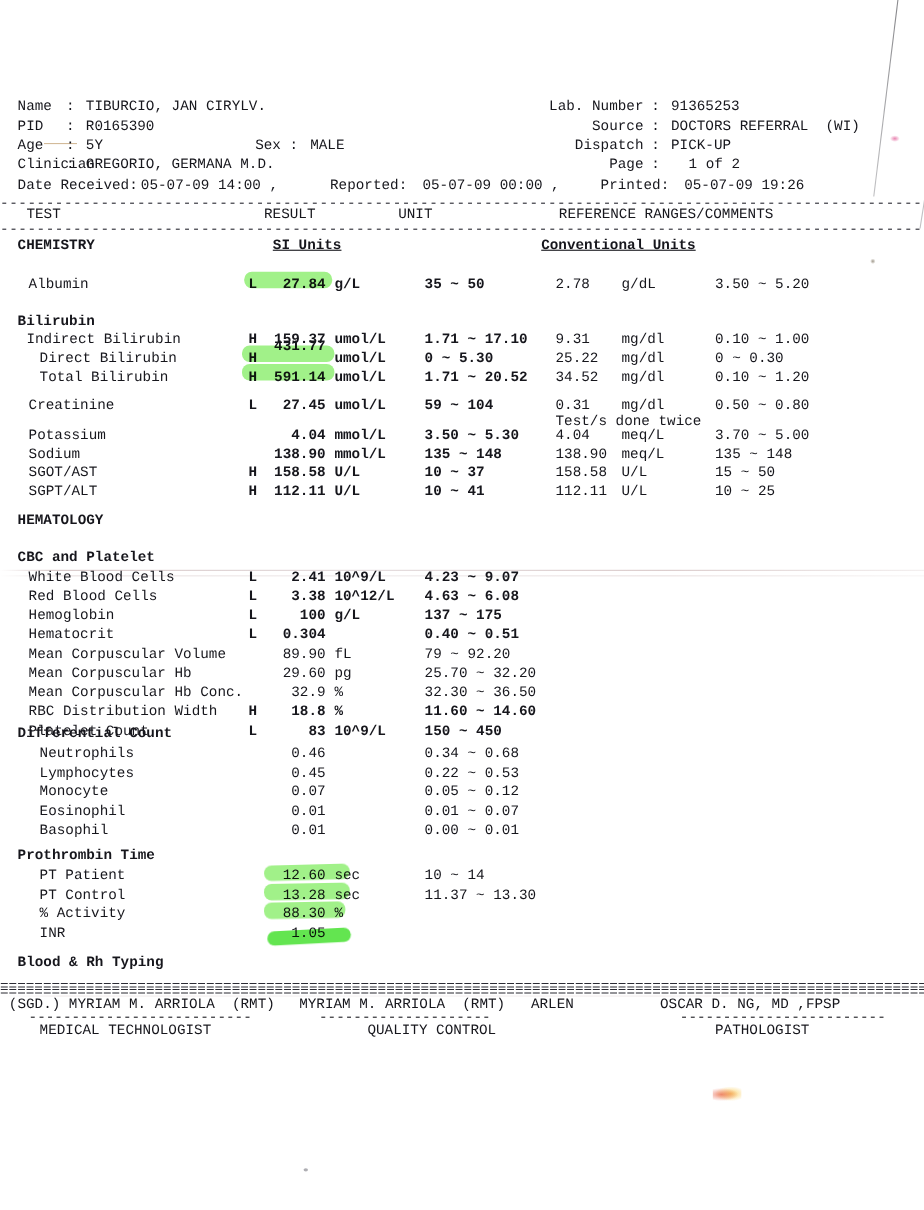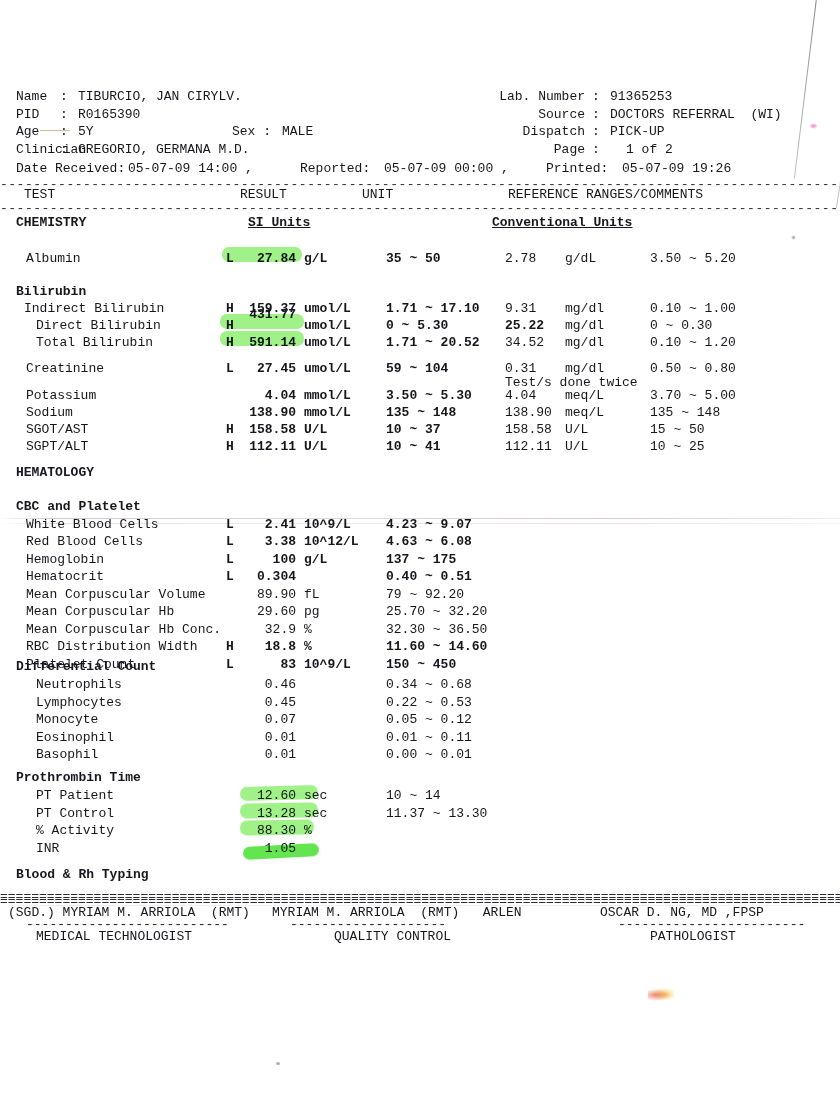--- a/index.html
+++ b/index.html
@@ -185,21 +185,21 @@
       <div class="line b" style="top:300px; left:304px;">umol/L</div>
       <div class="line b" style="top:300px; left:386px;">1.71 ~ 17.10</div>
       <div class="line" style="top:300px; left:505px;">9.31</div>
       <div class="line" style="top:300px; left:565px;">mg/dl</div>
       <div class="line" style="top:300px; left:650px;">0.10 ~ 1.00</div>
       <div class="line" style="top:317px; left:36px;">Direct Bilirubin</div>
       <div class="line b" style="top:317px; left:226px;">H</div>
       <div class="line b ralign" style="top:306px; left:226px; width:70px;">431.77</div>
       <div class="line b" style="top:317px; left:304px;">umol/L</div>
       <div class="line b" style="top:317px; left:386px;">0 ~ 5.30</div>
-      <div class="line" style="top:317px; left:505px;font-weight:bold;">25.22</div>
+      <div class="line" style="top:317px; left:505px;">25.22</div>
       <div class="line" style="top:317px; left:565px;">mg/dl</div>
       <div class="line" style="top:317px; left:650px;">0 ~ 0.30</div>
       <div class="line" style="top:334px; left:36px;">Total Bilirubin</div>
       <div class="line b" style="top:334px; left:226px;">H</div>
       <div class="line b ralign" style="top:334px; left:226px; width:70px;">591.14</div>
       <div class="line b" style="top:334px; left:304px;">umol/L</div>
       <div class="line b" style="top:334px; left:386px;">1.71 ~ 20.52</div>
       <div class="line" style="top:334px; left:505px;">34.52</div>
       <div class="line" style="top:334px; left:565px;">mg/dl</div>
       <div class="line" style="top:334px; left:650px;">0.10 ~ 1.20</div>
@@ -296,21 +296,21 @@
       <div class="line ralign" style="top:676px; left:226px; width:70px;">0.46</div>
       <div class="line" style="top:676px; left:386px;">0.34 ~ 0.68</div>
       <div class="line" style="top:693.5px; left:36px;">Lymphocytes</div>
       <div class="line ralign" style="top:693.5px; left:226px; width:70px;">0.45</div>
       <div class="line" style="top:693.5px; left:386px;">0.22 ~ 0.53</div>
       <div class="line" style="top:711px; left:36px;">Monocyte</div>
       <div class="line ralign" style="top:711px; left:226px; width:70px;">0.07</div>
       <div class="line" style="top:711px; left:386px;">0.05 ~ 0.12</div>
       <div class="line" style="top:728.5px; left:36px;">Eosinophil</div>
       <div class="line ralign" style="top:728.5px; left:226px; width:70px;">0.01</div>
-      <div class="line" style="top:728.5px; left:386px;">0.01 ~ 0.11</div>
+      <div class="line" style="top:728.5px; left:386px;">0.01 ~ 0.07</div>
       <div class="line" style="top:746px; left:36px;">Basophil</div>
       <div class="line ralign" style="top:746px; left:226px; width:70px;">0.01</div>
       <div class="line" style="top:746px; left:386px;">0.00 ~ 0.01</div>
       <div class="line b" style="top:769px; left:16px;">Prothrombin Time</div>
       <div class="line" style="top:787px; left:36px;">PT Patient</div>
       <div class="line ralign" style="top:787px; left:226px; width:70px;">12.60</div>
       <div class="line" style="top:787px; left:304px;">sec</div>
       <div class="line" style="top:787px; left:386px;">10 ~ 14</div>
       <div class="line" style="top:804.5px; left:36px;">PT Control</div>
       <div class="line ralign" style="top:804.5px; left:226px; width:70px;">13.28</div>

